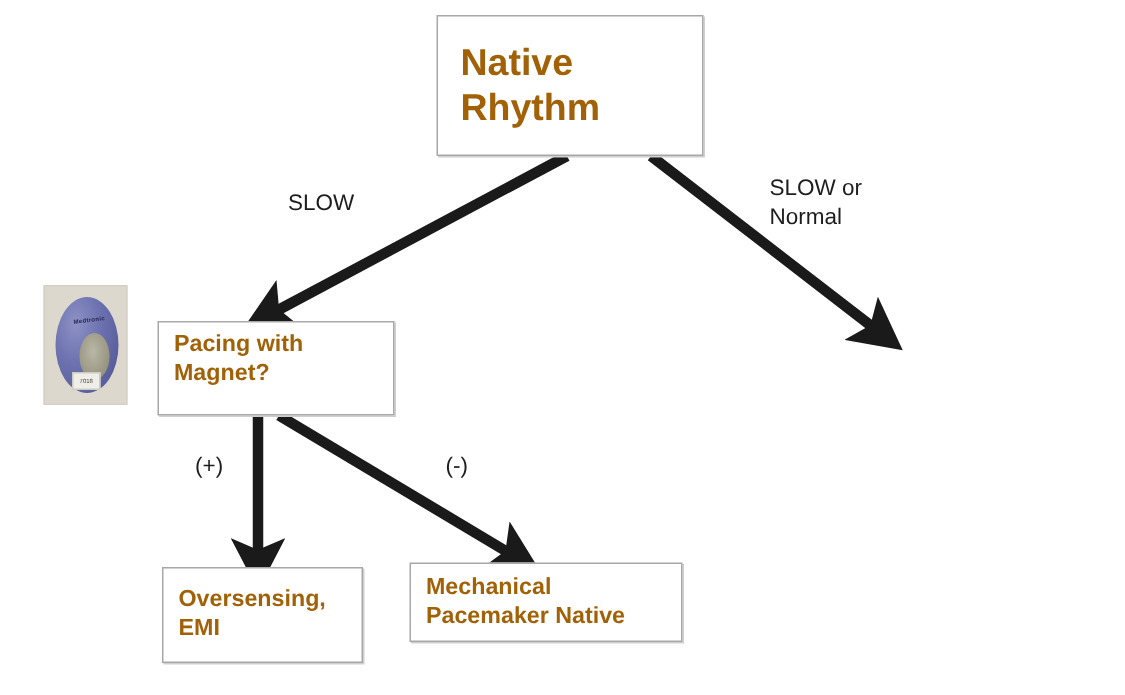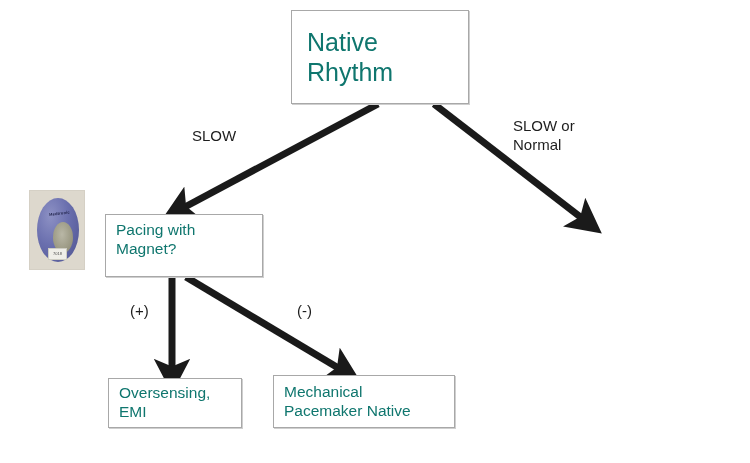--- a/index.html
+++ b/index.html
@@ -16,43 +16,43 @@
     font-family: "Liberation Sans", sans-serif;
   }
   .node {
     position: absolute;
     box-sizing: border-box;
     background: #ffffff;
     border: 1px solid #a8a8a8;
     box-shadow: 1px 1px 0 0 #cfcfcf;
     display: flex;
     align-items: center;
-    color: #0f766e;
-    font-weight: normal;
+    color: #a16207;
+    font-weight: bold;
     line-height: 1.22;
     white-space: pre-line;
     z-index: 3;
   }
   #node-native {
     left: 291px; top: 10px; width: 178px; height: 94px;
     font-size: 25px;
     padding: 0 0 0 15px;
   }
   #node-pacing {
     left: 105px; top: 214px; width: 158px; height: 63px;
     font-size: 15.5px;
     padding: 0 0 12px 10px;
   }
   #node-pseudo {
     left: 478px; top: 224px; width: 198px; height: 36px;
     font-size: 15.5px;
     padding: 0 0 0 10px;
   }
   #node-oversensing {
-    left: 108px; top: 378px; width: 134px; height: 50px;
+    left: 108px; top: 378px; width: 134px; height: 64px;
     font-size: 15.5px;
     padding: 0 0 0 10px;
   }
   #node-mechanical {
     left: 273px; top: 375px; width: 182px; height: 53px;
     font-size: 15.5px;
     padding: 0 0 0 10px;
   }
 
   .edge-label {

